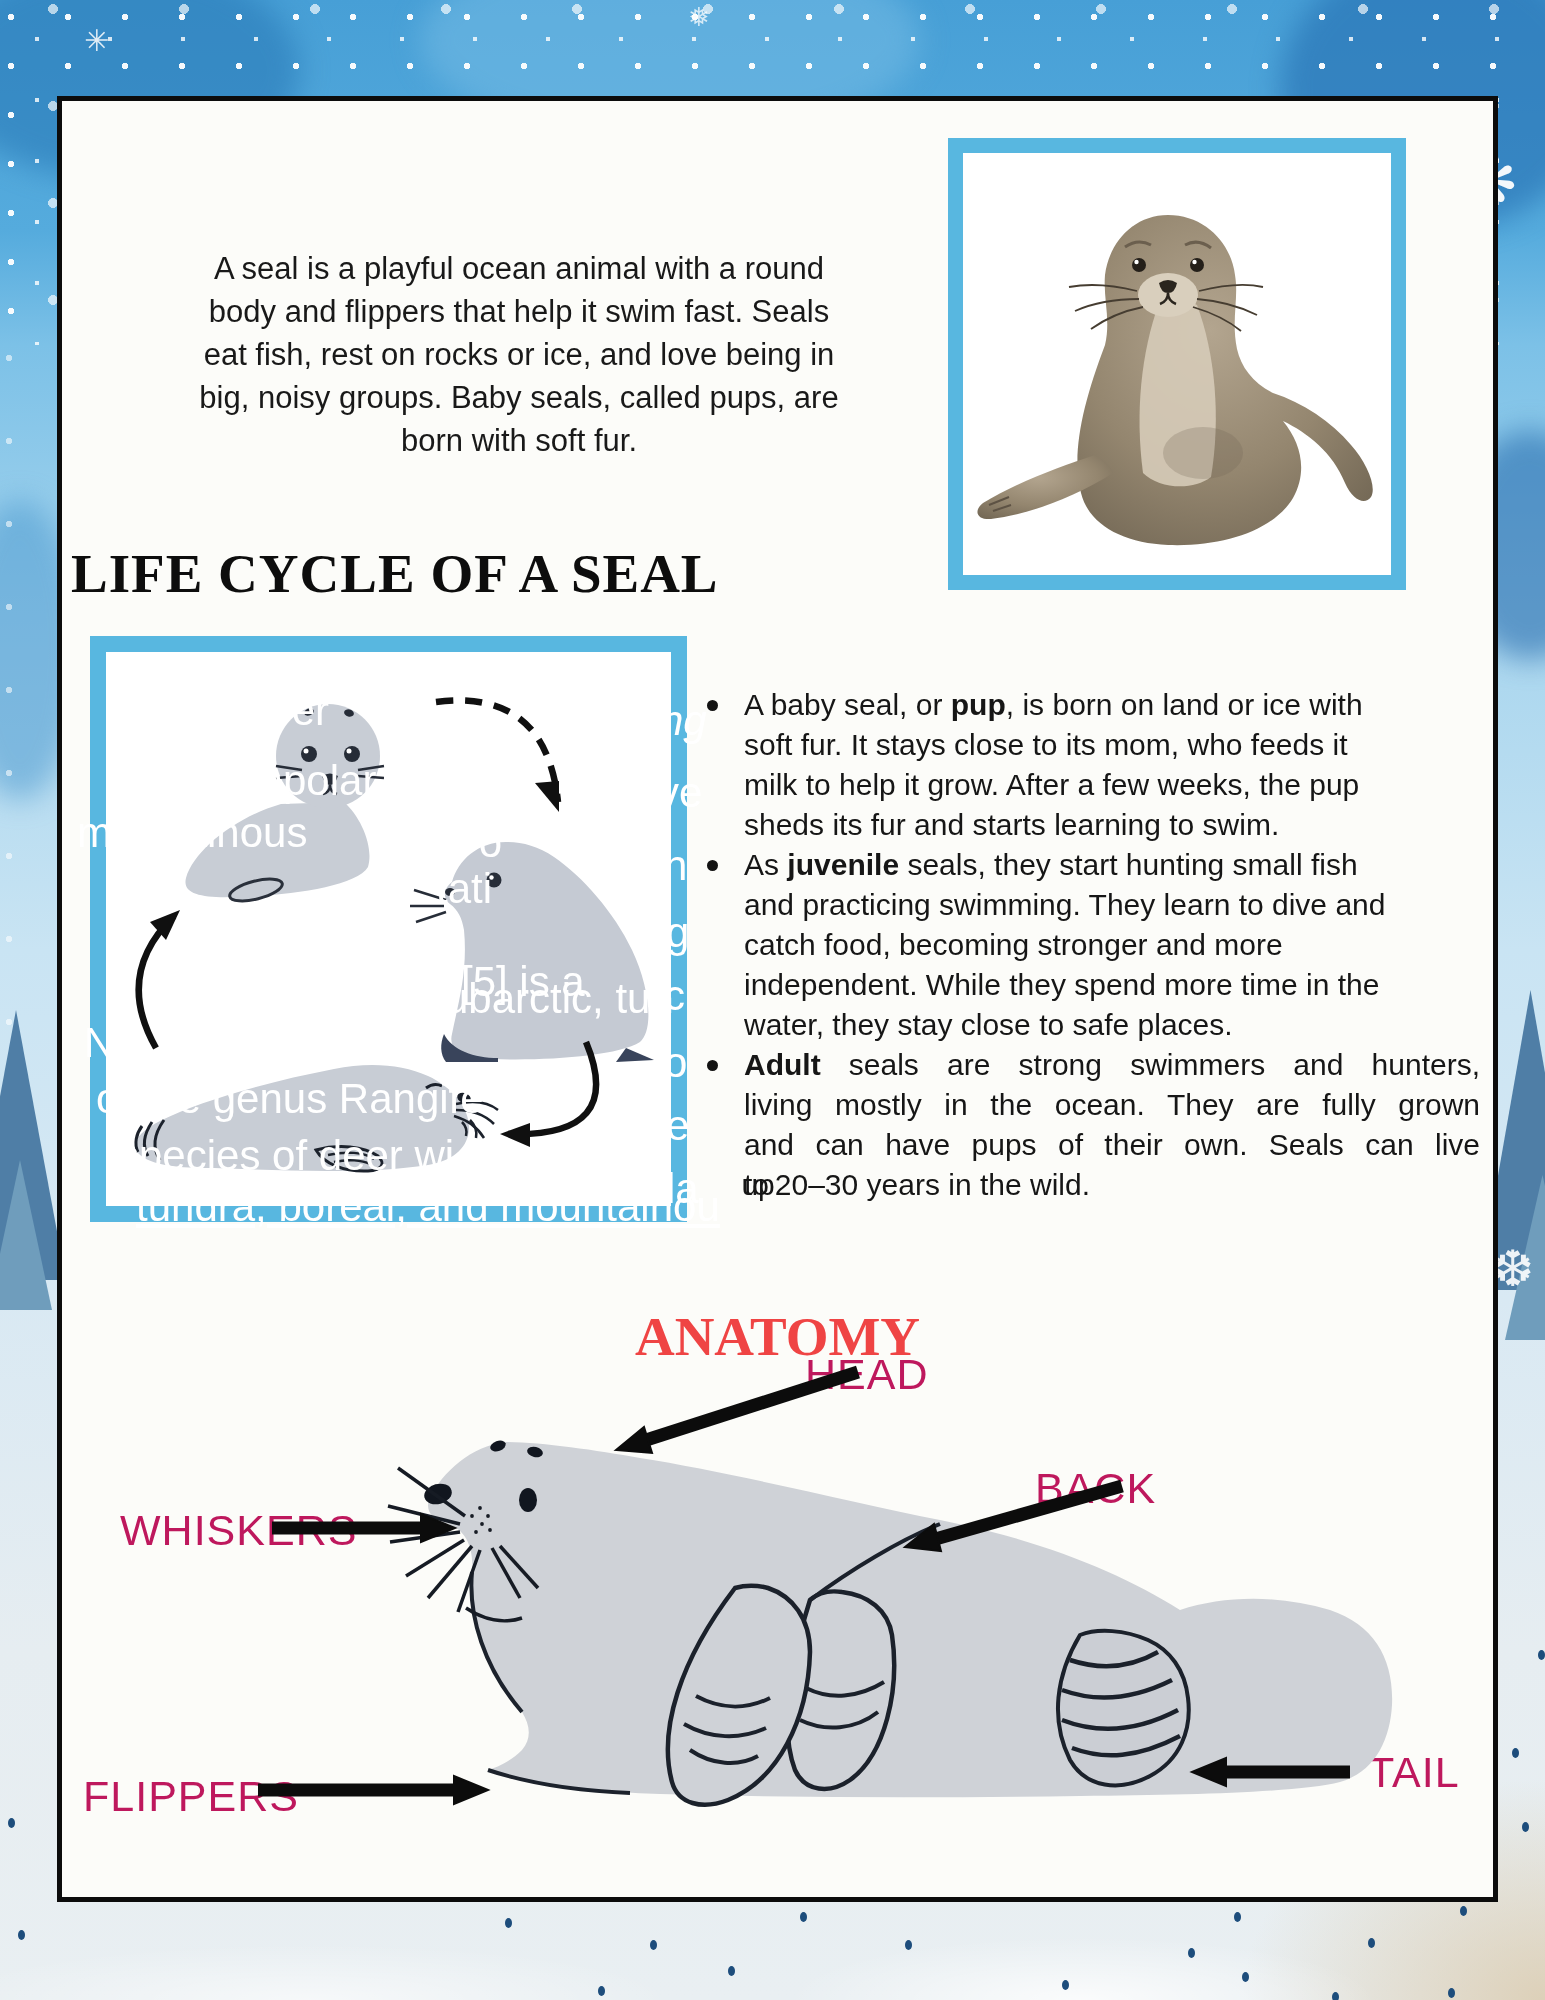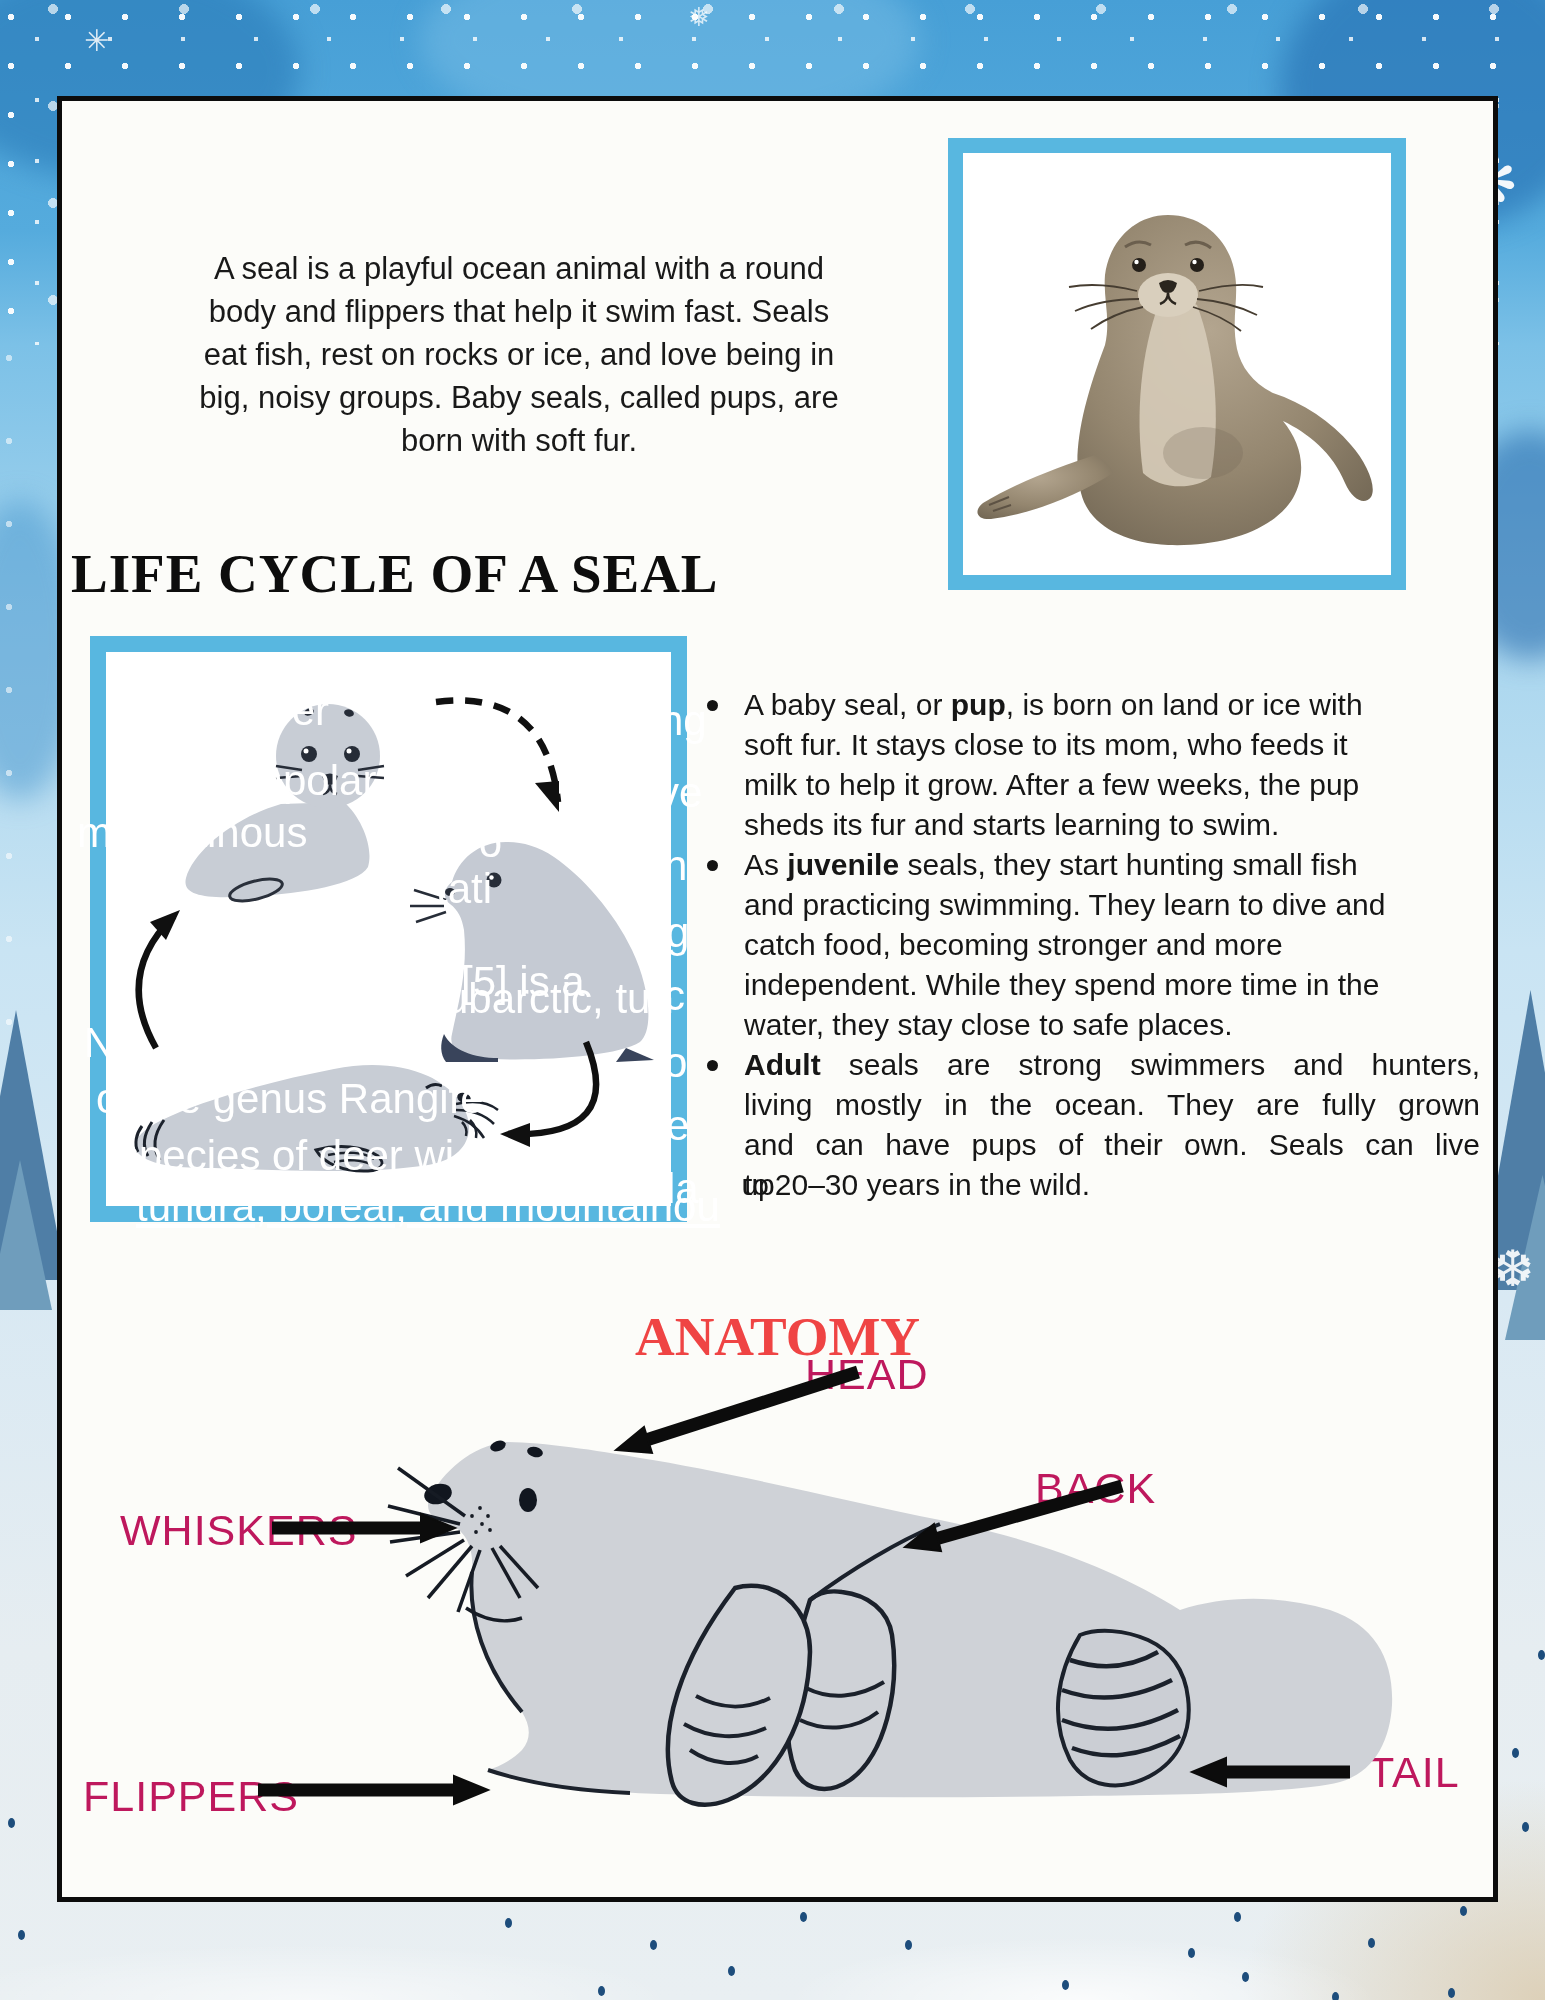--- a/index.html
+++ b/index.html
@@ -195,21 +195,21 @@
           <path d="M 50,396 Q 8,322 68,264"></path>
         </g>
         <polygon points="453,160 429,131 453,129" fill="#101010"></polygon>
         <polygon points="394,482 424,471 424,495" fill="#101010"></polygon>
         <polygon points="74,258 60,288 44,270" fill="#101010"></polygon>
       </svg>
     </div>
 
     <div class="ghost-layer" id="ghost-layer">
         <span class="ghost" style="left: 183px; top: 589px;">deer</span>
-        <span class="ghost" style="left: 598px; top: 599px;">ng</span>
+        <span class="ghost" style="left: 598px; top: 599px; font-style: italic;">ng</span>
         <span class="ghost" style="left: 186px; top: 659px;">mpolar</span>
         <span class="ghost" style="left: 596px; top: 671px;">ve</span>
         <span class="ghost" style="left: 15px; top: 711px;">m</span>
         <span class="ghost" style="left: 110px; top: 711px;">tainous</span>
         <span class="ghost" style="left: 384px; top: 721px;">s o</span>
         <span class="ghost" style="left: 602px; top: 744px;">n</span>
         <span class="ghost" style="left: 374px; top: 767px;">tati</span>
         <span class="ghost" style="left: 604px; top: 811px;">g</span>
         <span class="ghost" style="left: 364px; top: 815px; margin-top: 45px;">s)[5] is a</span>
         <span class="ghost" style="left: 602px; top: 874px;">c</span>

